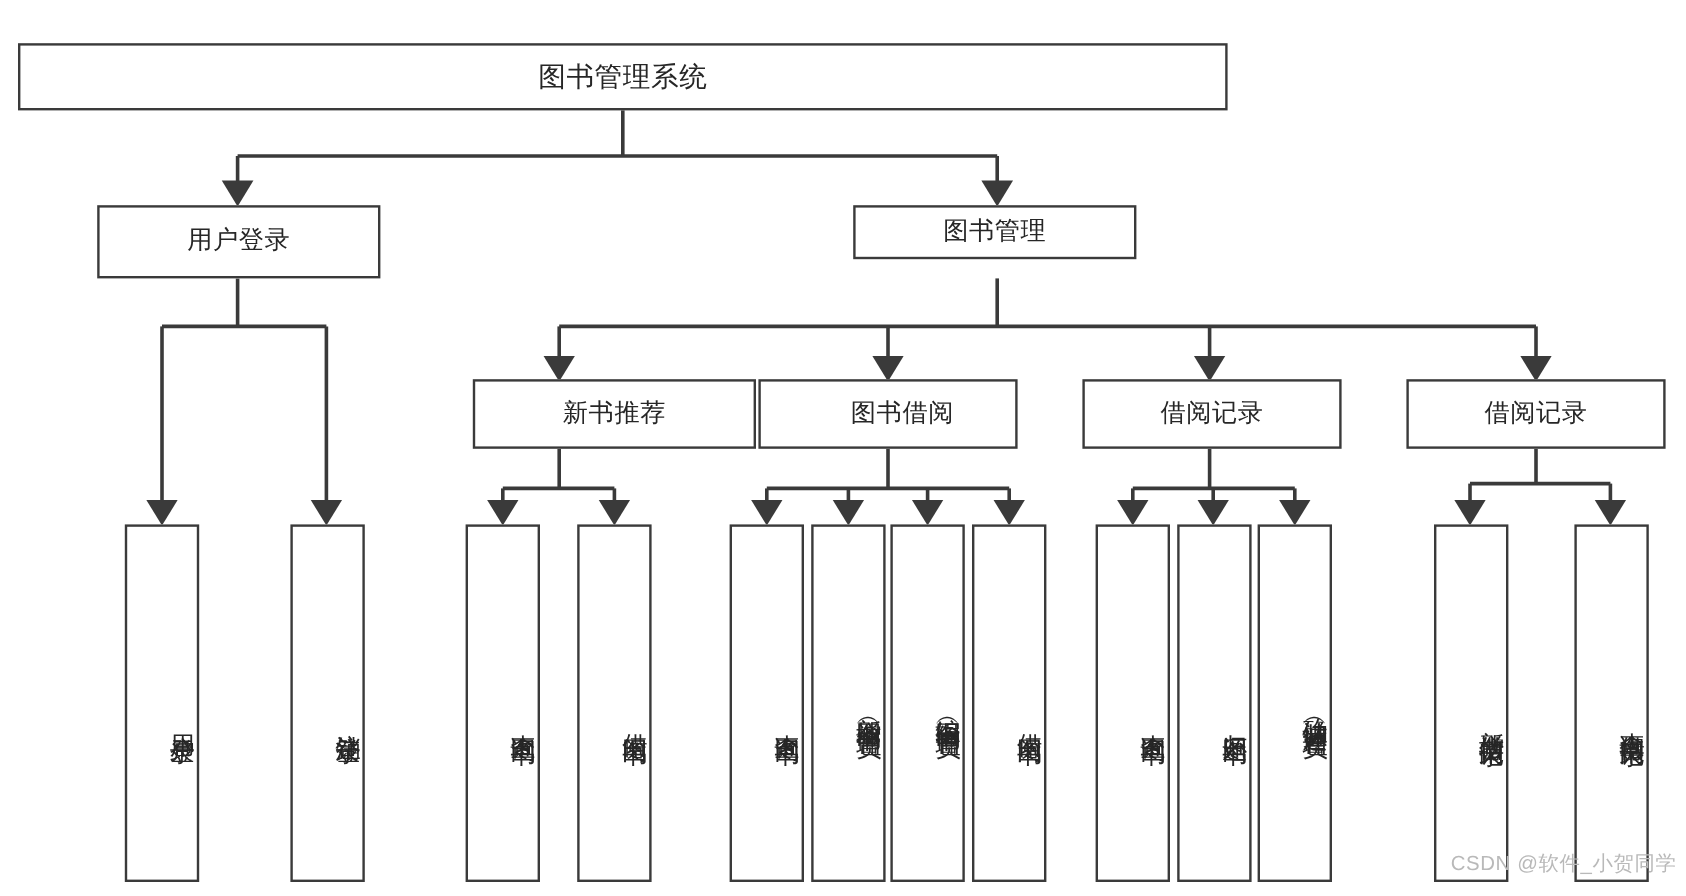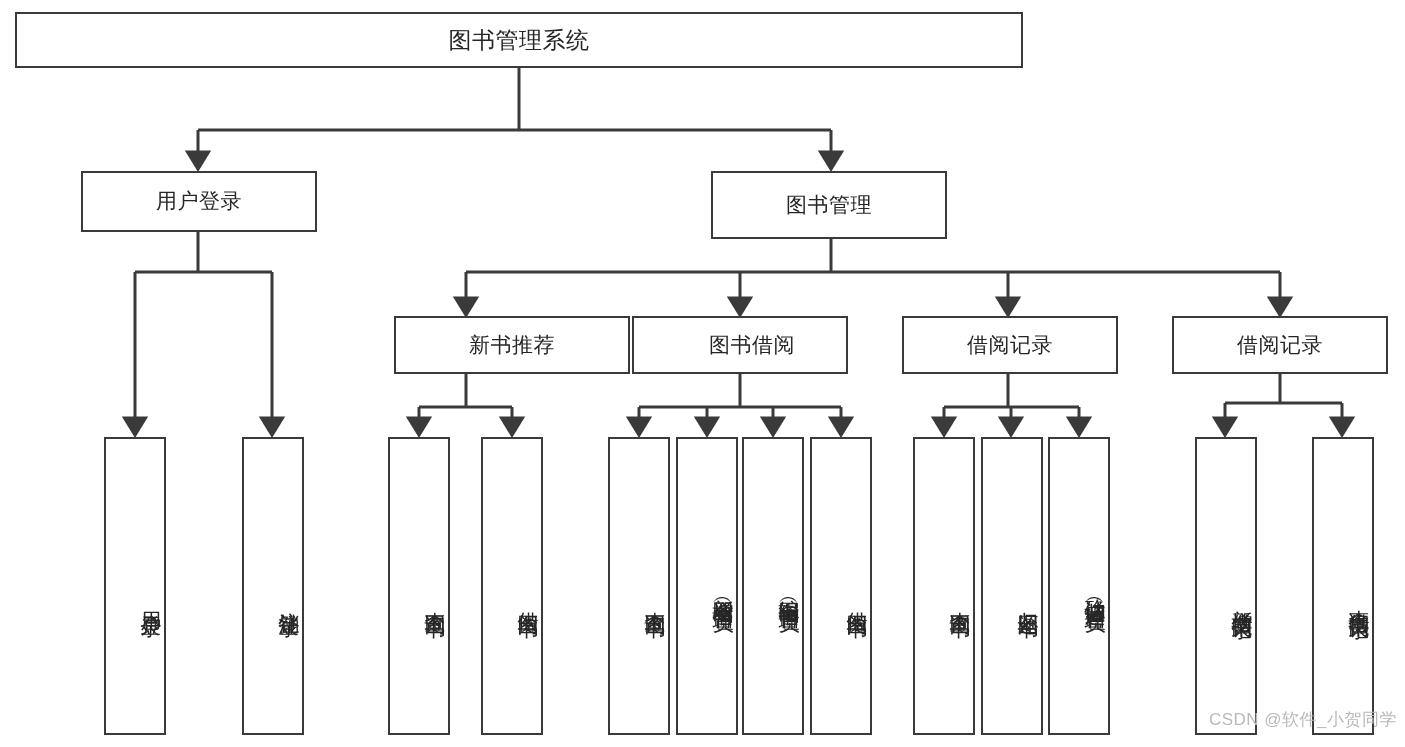--- a/index.html
+++ b/index.html
@@ -55,20 +55,21 @@
   .node.vertical > .node-label {
     writing-mode: vertical-rl;
     text-orientation: upright;
     white-space: nowrap;
   }
   .node-label {
     display: block;
   }
   #root-title {
     font-size: 23px;
+    margin-top: 24px;
   }
   #watermark {
     position: absolute;
     right: 8px;
     bottom: 16px;
     font-size: 17px;
     color: #b9b9b9;
     letter-spacing: 0.5px;
     white-space: nowrap;
     user-select: none;
@@ -131,21 +132,21 @@
   </svg>
 
   <div class="node horizontal" id="root-title" style="left:15px; top:12px; width:1008px; height:56px;">
     <span class="node-label">图书管理系统</span>
   </div>
 
   <div class="node horizontal" style="left:81px; top:171px; width:236px; height:61px;">
     <span class="node-label">用户登录</span>
   </div>
 
-  <div class="node horizontal" style="left:711px; top:171px; width:236px; height:68px;">
+  <div class="node horizontal" style="left:711px; top:171px; width:236px; height:45px;">
     <span class="node-label">图书管理</span>
   </div>
 
   <div class="node horizontal" style="left:362px; top:316px; width:236px; height:58px;margin-left:32px;">
     <span class="node-label">新书推荐</span>
   </div>
 
   <div class="node horizontal" style="left:632px; top:316px; width:216px; height:58px;padding-left:24px;">
     <span class="node-label">图书借阅</span>
   </div>

